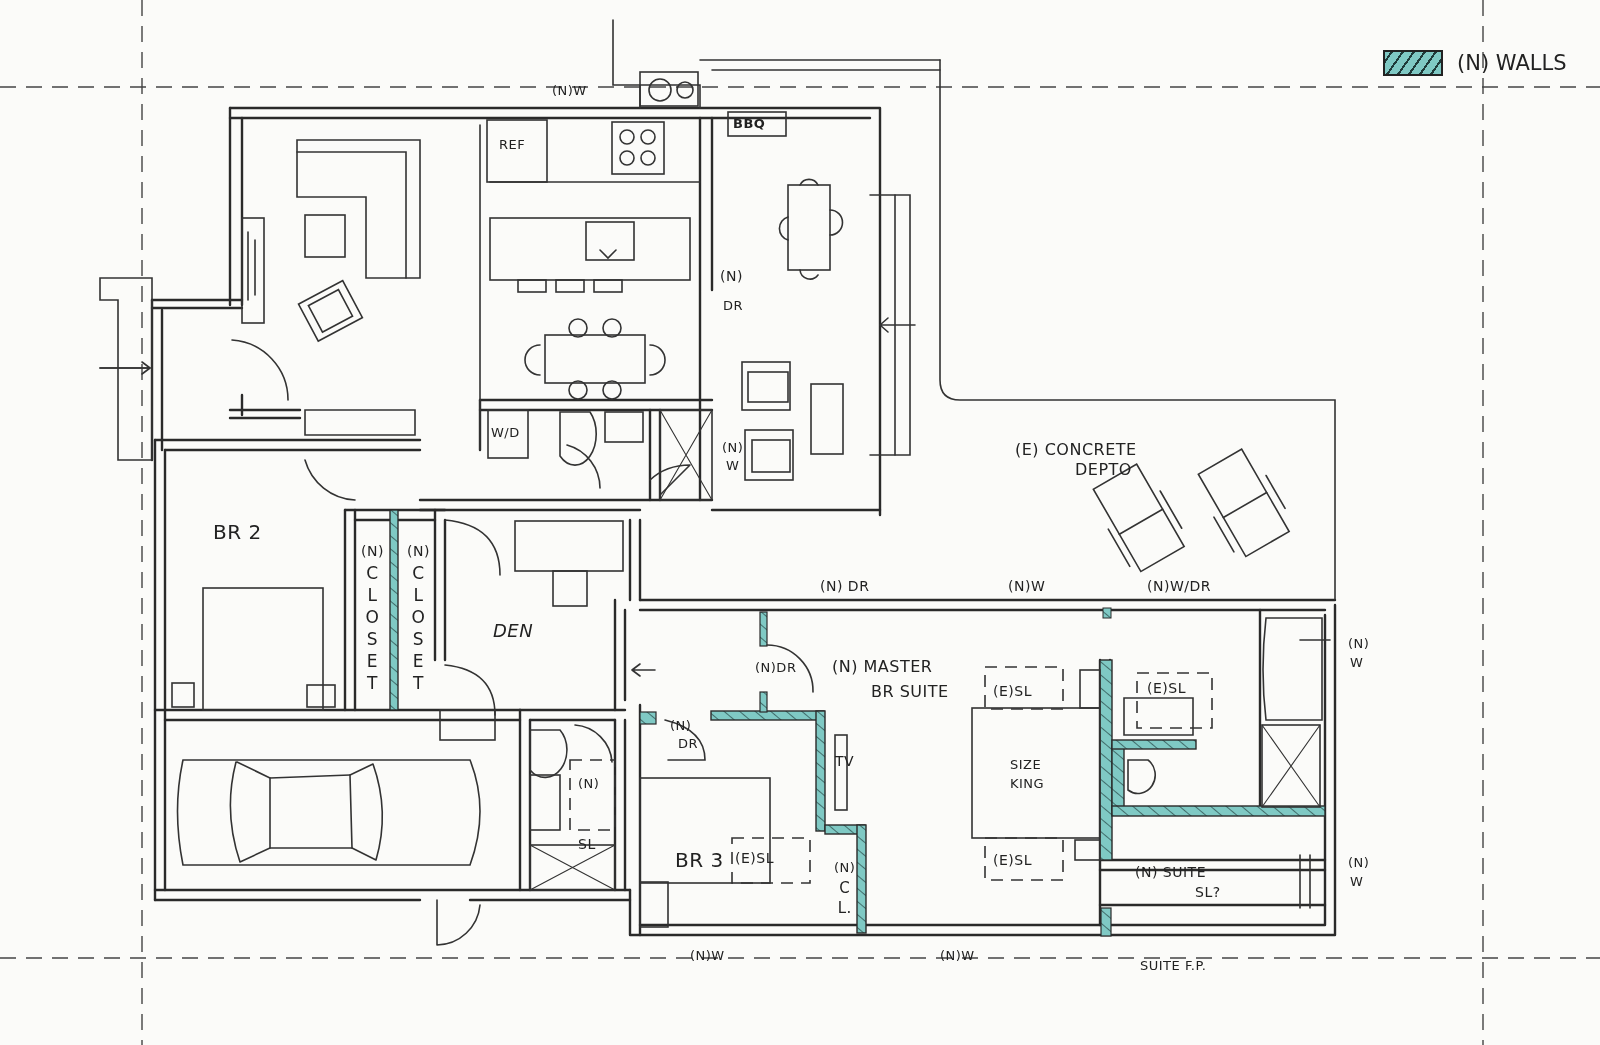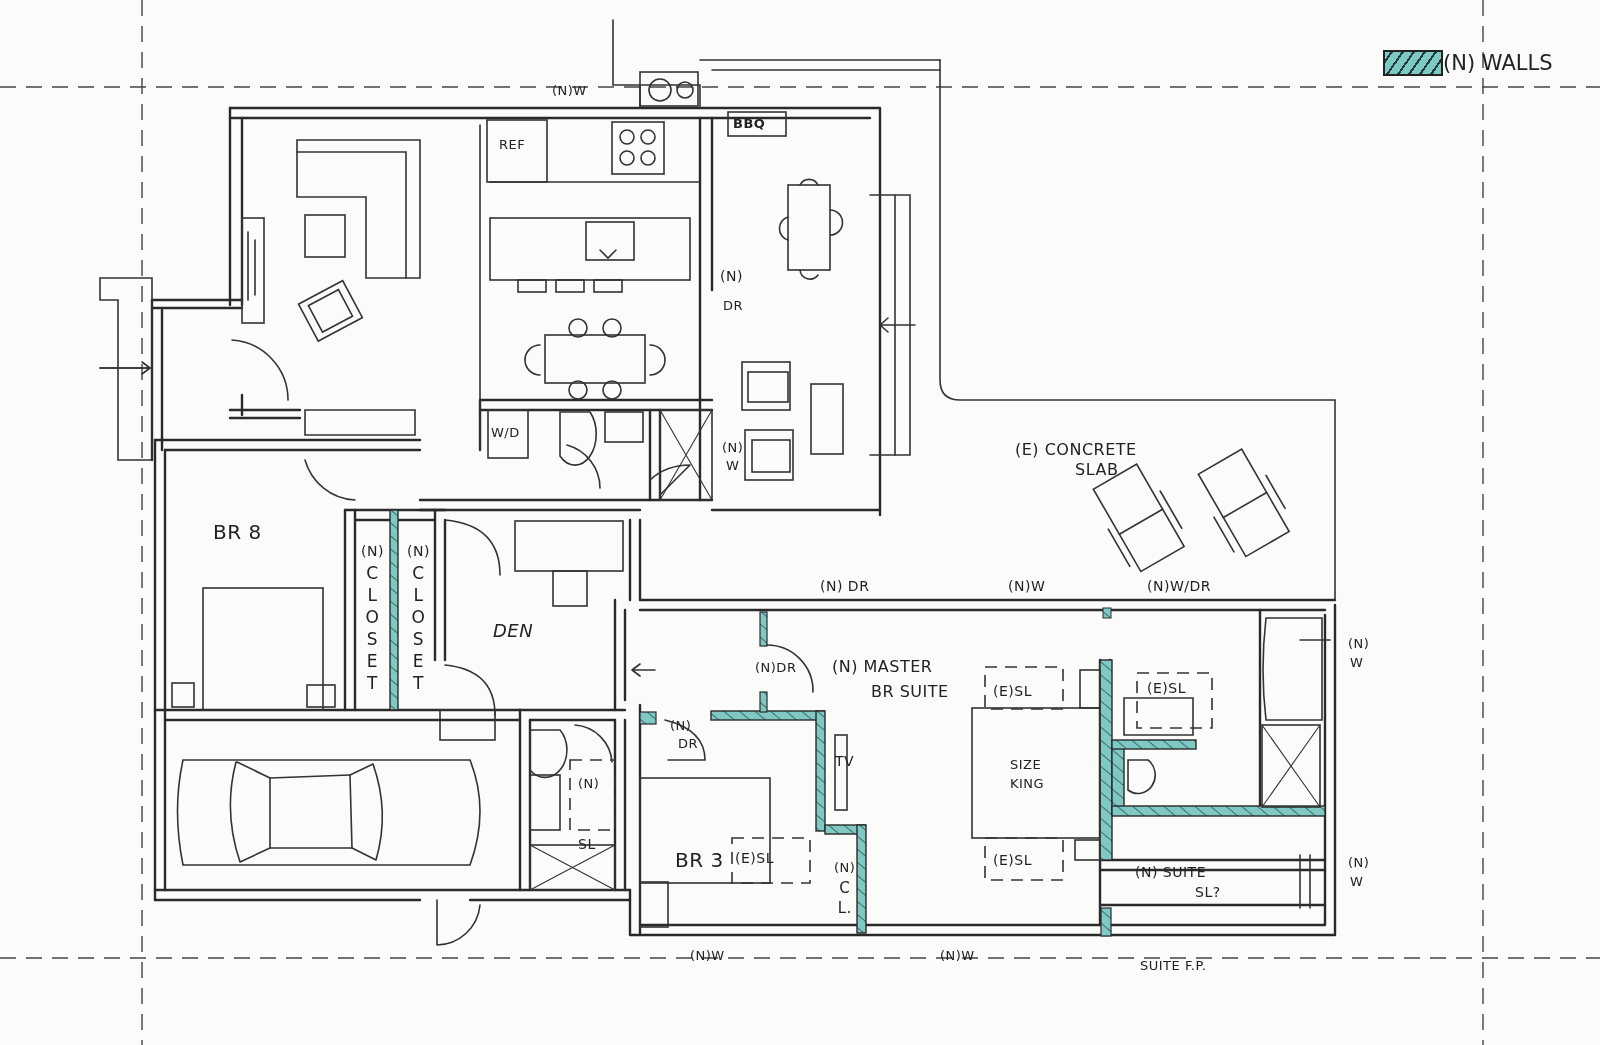--- a/index.html
+++ b/index.html
@@ -11,21 +11,21 @@
   .dash { stroke: #444; stroke-width: 1.4; fill: none; stroke-dasharray: 16 10; }
   .sl { stroke: #333; stroke-width: 1.6; fill: none; stroke-dasharray: 12 8; }
   .hatch { stroke: #1f3b3a; stroke-width: 1.3; }
   .lbl { position: absolute; font-family: "DejaVu Sans", sans-serif; color: #222; white-space: nowrap; letter-spacing: 0.5px; }
   .s13 { font-size: 13px; }
   .s14 { font-size: 14px; }
   .s16 { font-size: 16px; }
   .s18 { font-size: 18px; }
   .s20 { font-size: 20px; }
   .vert { display: flex; flex-direction: column; align-items: center; line-height: 22px; font-size: 17px; }
-  .legend { position: absolute; left: 1383px; top: 50px; display: flex; align-items: center; }
+  .legend { position: absolute; left: 1383px; top: 50px; display: flex; align-items: center; gap: 14px; }
   .legend-swatch { width: 56px; height: 22px; border: 2px solid #222; background: repeating-linear-gradient(-55deg, #7fc9c4 0 7px, #1f3b3a 7px 9px); }
 </style>
 </head>
 <body>
 
 <svg id="plan" viewBox="0 0 1600 1045" xmlns="http://www.w3.org/2000/svg">
   <defs>
     <pattern id="hp" width="10" height="10" patternUnits="userSpaceOnUse" patternTransform="rotate(-50)">
       <rect width="10" height="10" fill="#7fc9c4"></rect>
       <line x1="0" y1="0" x2="0" y2="10" class="hatch"></line>
@@ -250,29 +250,29 @@
     <rect x="1137" y="673" width="75" height="55" class="sl"></rect>
     <rect x="985" y="838" width="78" height="42" class="sl"></rect>
   </g>
 </svg>
 
 <div class="legend">
   <div class="legend-swatch"></div>
   <span class="s20" style="font-size:21px;color:#222;">(N) WALLS</span>
 </div>
 
-<span class="lbl s20" style="left:213px;top:520px;">BR 8</span>
+<span class="lbl s20" style="left:213px;top:520px;">BR 2</span>
 <span class="lbl s18" style="left:493px;top:620px;font-style:italic;">DEN</span>
 <span class="lbl s20" style="left:675px;top:848px;">BR 3</span>
 <span class="lbl s16" style="left:832px;top:657px;">(N) MASTER</span>
 <span class="lbl s16" style="left:871px;top:682px;">BR SUITE</span>
 <span class="lbl s13" style="left:1010px;top:757px;">SIZE</span>
 <span class="lbl s13" style="left:1010px;top:776px;">KING</span>
 <span class="lbl s16" style="left:1015px;top:440px;">(E) CONCRETE</span>
-<span class="lbl s16" style="left:1075px;top:460px;">SLAB</span>
+<span class="lbl s16" style="left:1075px;top:460px;">DEPTO</span>
 
 <div class="lbl vert" style="left:361px;top:540px;">
   <span style="font-size:14px;">(N)</span>
   <span>C</span>
   <span>L</span>
   <span>O</span>
   <span>S</span>
   <span>E</span>
   <span>T</span>
 </div>

